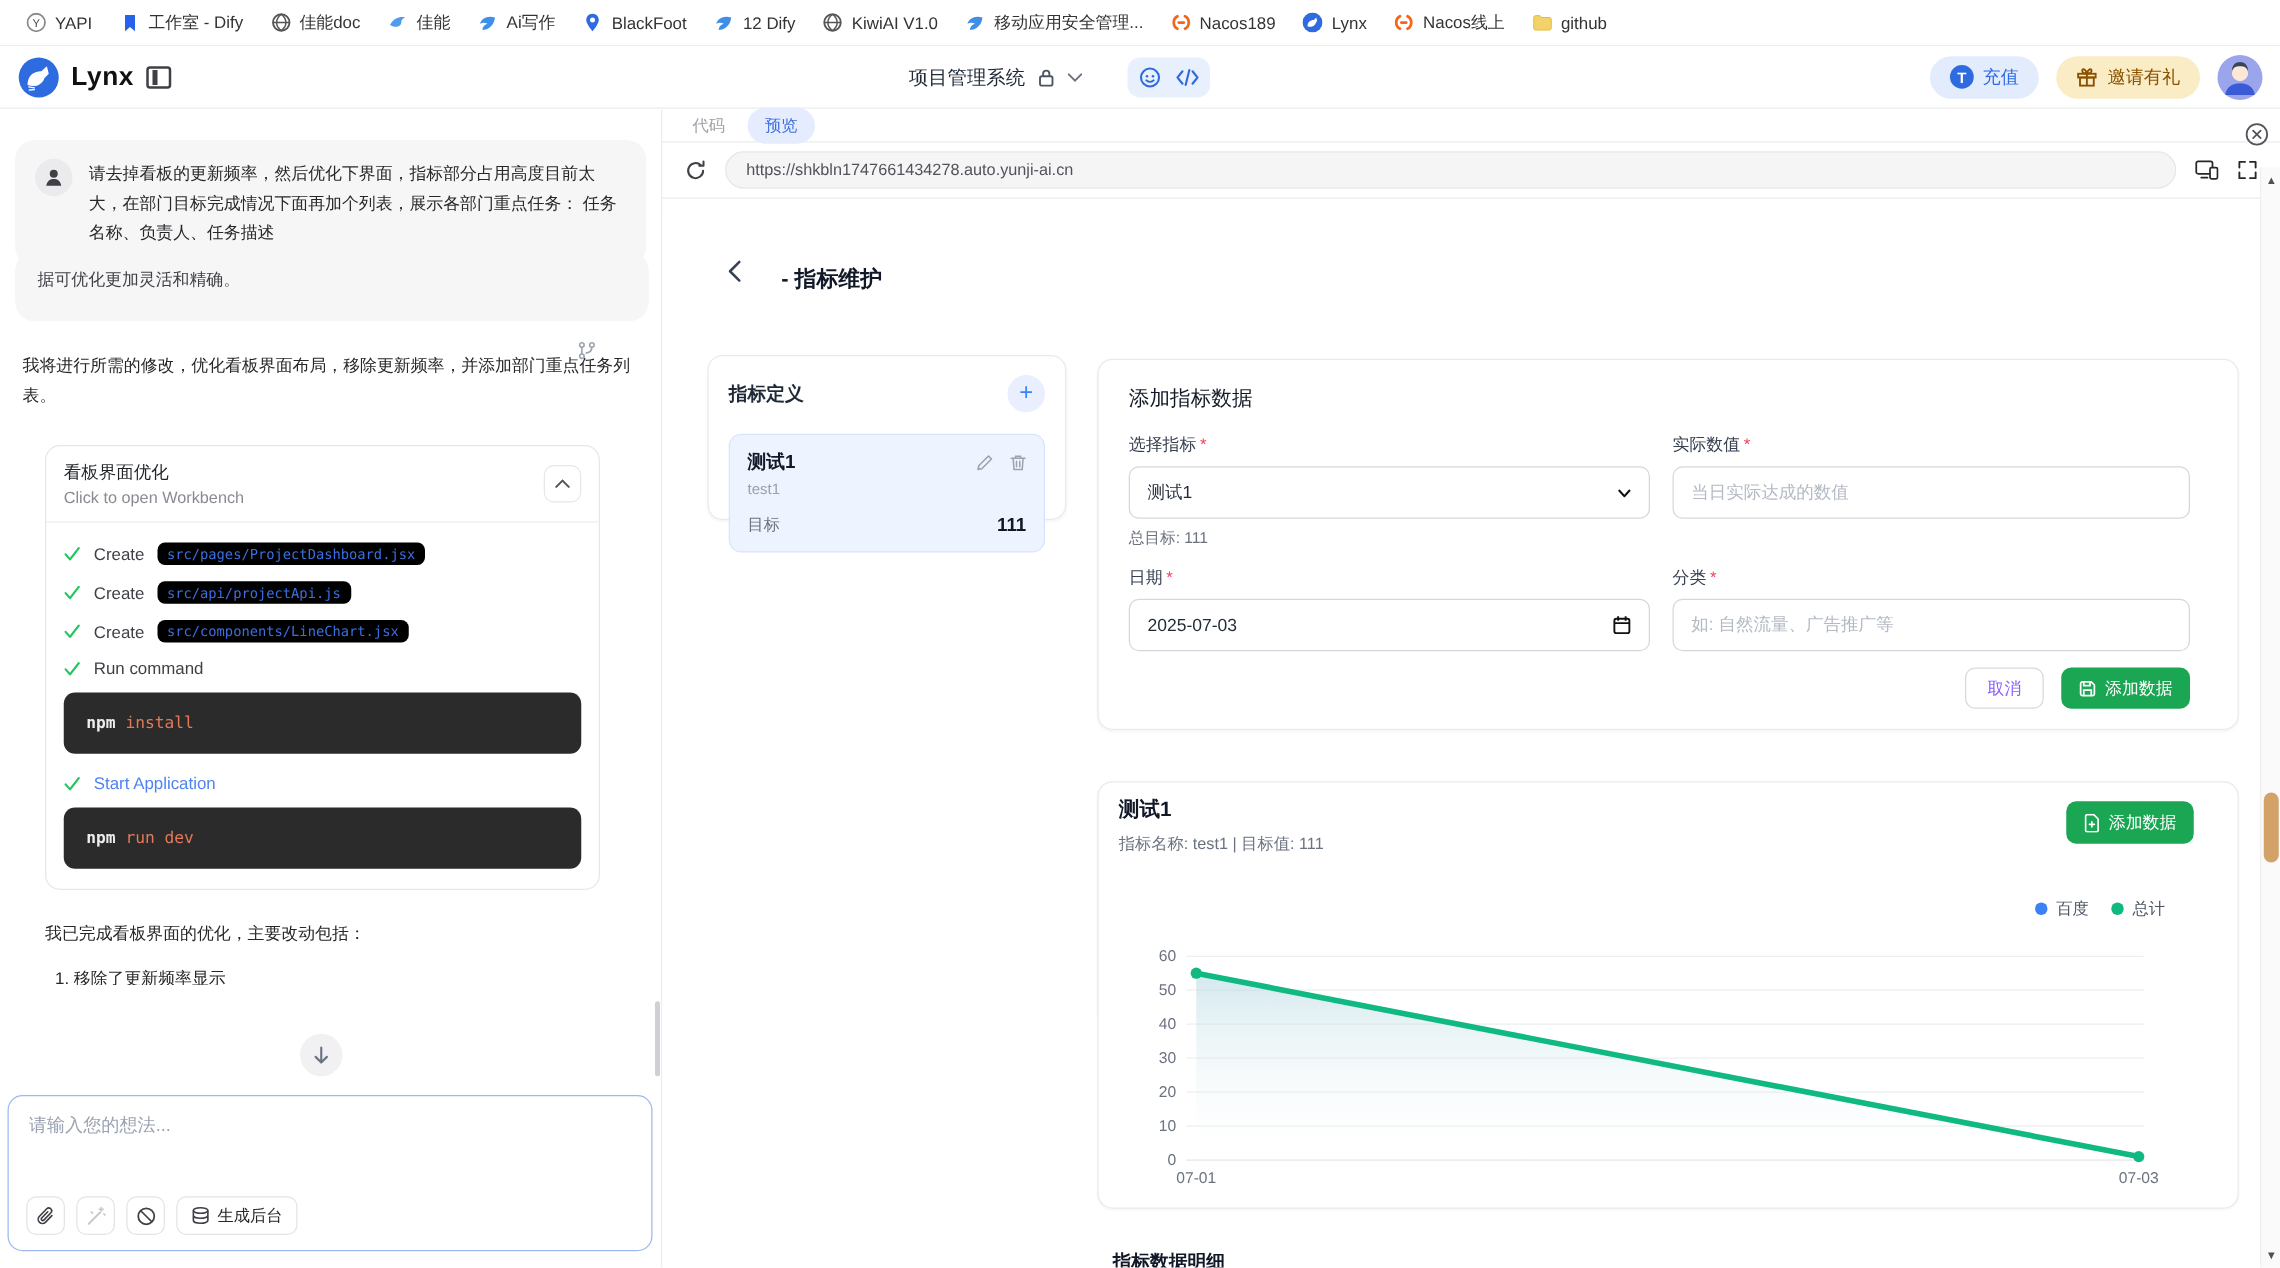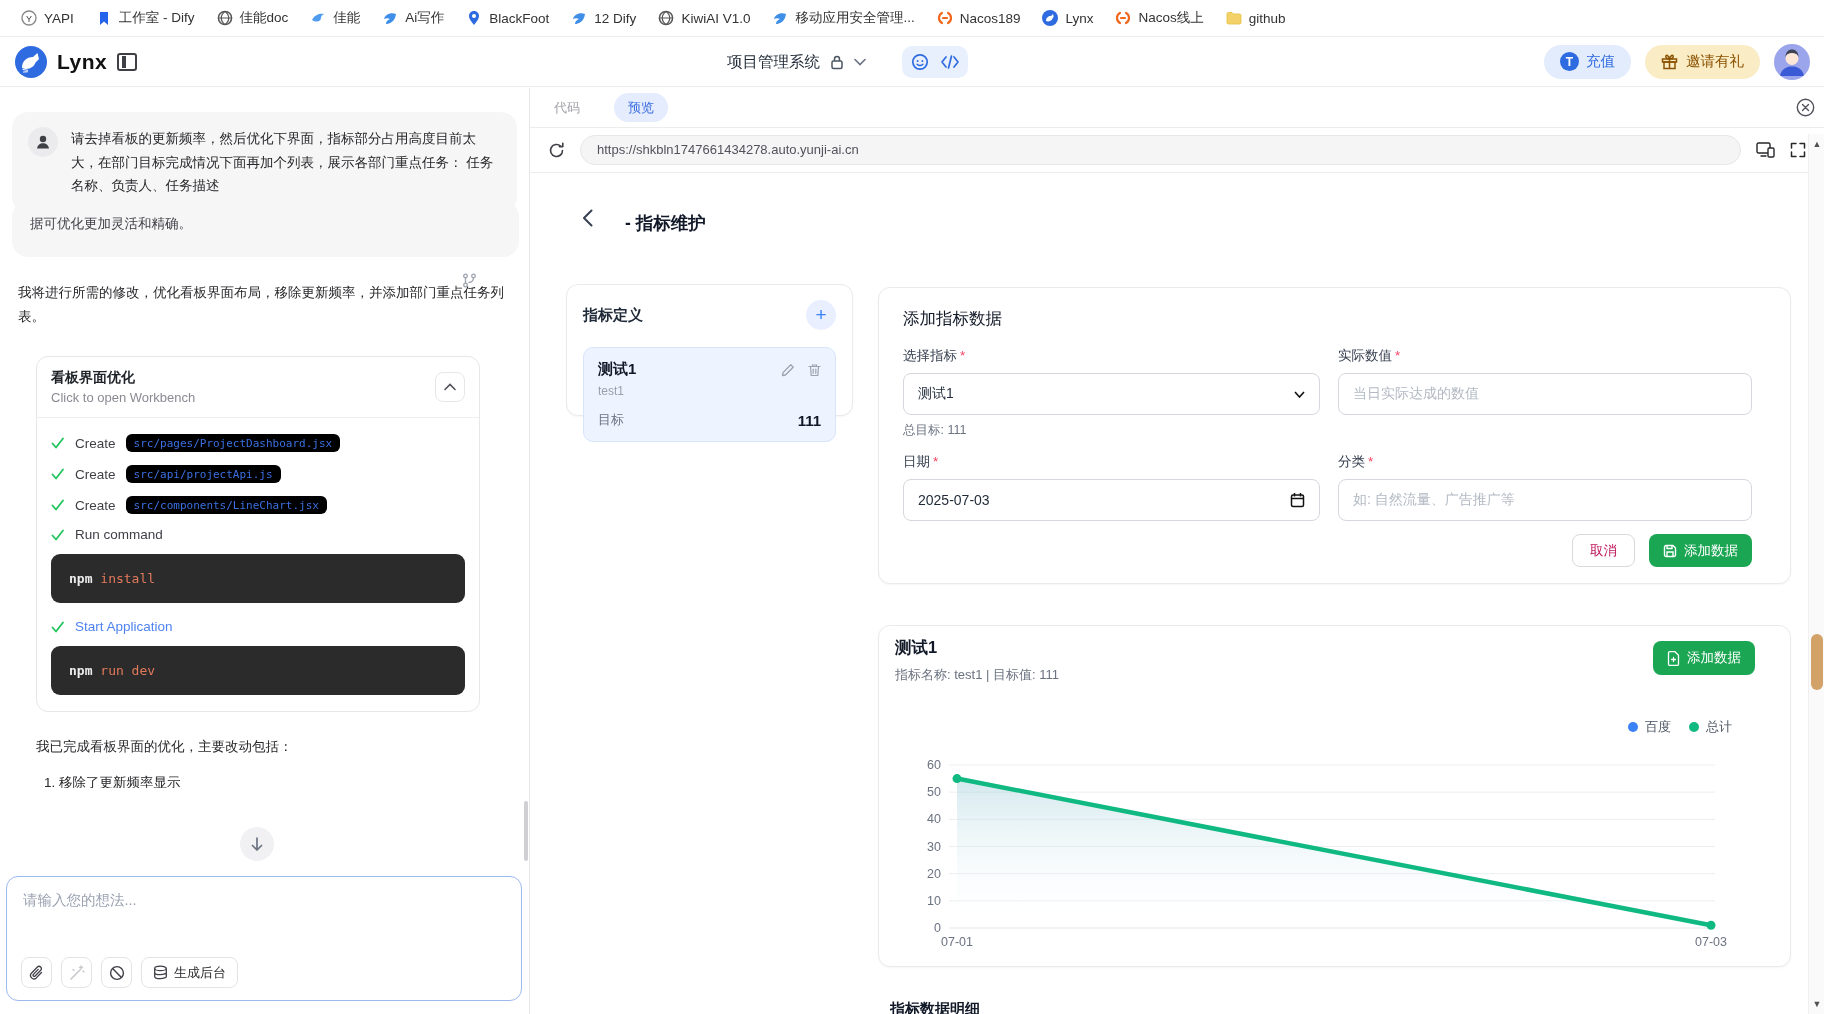--- a/index.html
+++ b/index.html
@@ -47,21 +47,21 @@
   #user-bubble { margin:24px 12px 0; padding:15px 16px; display:flex; gap:13px; }
   .chat-avatar { width:30px; height:30px; border-radius:50%; background:#ebebee; flex:0 0 30px;
     display:flex; align-items:center; justify-content:center; }
   #user-text { font-size:13.5px; line-height:1.75; color:#27272a; }
   #assistant-block { margin:24px 18px 0; position:relative; }
   #fork-icon { position:absolute; right:34px; top:-8px; }
   #assistant-text { margin-top:12px; font-size:13.5px; line-height:1.75; color:#27272a; }
 
   #workbench-card { margin:28px 18px 0; width:444px; border:1px solid #e7e7ea; border-radius:12px; background:#fff; }
   #wb-header { display:flex; align-items:center; padding:12px 14px; border-bottom:1px solid #eeeef0; cursor:pointer; }
-  #wb-title { font-size:14px; font-weight:bold; color:#1f2328; }
+  #wb-title { font-size:14px; font-weight:normal; color:#1f2328; }
   #wb-sub { font-size:13px; color:#8a8a93; margin-top:3px; }
   #wb-collapse { margin-left:auto; width:30px; height:30px; border:1px solid #e7e7ea; border-radius:8px;
     display:flex; align-items:center; justify-content:center; cursor:pointer; color:#52525b; }
   #wb-body { padding:3px 14px 16px; }
   .step-row { display:flex; align-items:center; gap:10px; margin-top:13px; font-size:13.5px; color:#3f3f46; }
   .file-chip { background:#000000; border-radius:6px; padding:2.5px 8px; font-size:11px; color:#3b6fe0; }
   .code-block { background:#2b2b2b; border-radius:9px; margin-top:12px; padding:17px 18px; font-size:13px; }
   .code-bin { color:#ededed; font-weight:bold; }
   .code-args { color:#e2795b; }
   .link-label { color:#4f83f1; }
@@ -79,21 +79,21 @@
   #chat-input-card { position:absolute; left:6px; right:7px; top:788px; height:125px;
     border:1.5px solid #9db9f0; border-radius:12px; background:#fff; padding:14px 16px; }
   #chat-placeholder { font-size:14.5px; color:#9aa2b1; }
   #input-actions { position:absolute; left:14px; bottom:12px; display:flex; gap:9px; align-items:flex-end; }
   .input-icon-btn { width:31px; height:31px; border:1px solid #e4e4e7; border-radius:8px; background:#fff;
     display:flex; align-items:center; justify-content:center; cursor:pointer; }
   #generate-backend-btn { height:31px; border:1px solid #e4e4e7; border-radius:8px; background:#fff;
     display:flex; align-items:center; gap:6px; padding:0 11px; font-size:13px; color:#27272a; cursor:pointer; }
 
   
-  #tab-row { height:40px; border-bottom:1px solid #ececec; display:flex; align-items:center; padding:0 16px; gap:26px; position:relative; }
+  #tab-row { height:26px; border-bottom:1px solid #ececec; display:flex; align-items:center; padding:0 16px; gap:10px; position:relative; }
   #tab-code { font-size:13px; color:#a1a1aa; padding:5px 8px; cursor:pointer; }
   #tab-preview { font-size:13px; color:#3d6ee0; background:#e4ecfd; border-radius:999px; padding:5.5px 14px; cursor:pointer; }
   #preview-close { position:absolute; right:9px; top:10px; cursor:pointer; }
   #url-row { height:45px; border-bottom:1px solid #ececec; display:flex; align-items:center; padding:0 18px; gap:15px; }
   #url-pill { flex:1; height:30px; background:#f5f5f6; border:1px solid #e7e7e9; border-radius:999px;
     padding:0 16px; font-size:13px; color:#52525b; line-height:28px; white-space:nowrap; overflow:hidden; }
   .url-icon { color:#27272a; cursor:pointer; display:flex; }
 
   #preview-content { position:absolute; left:0; right:16px; top:87px; bottom:0; background:#fff; overflow:hidden; }
   #outer-scrollbar { position:absolute; right:0; top:46px; bottom:0; width:16px; background:#fafafa; border-left:1px solid #f0f0f0; }
@@ -125,21 +125,21 @@
   .form-grid { display:grid; grid-template-columns:417px 1fr; column-gap:18px; }
   .field-label { font-size:13.5px; color:#374151; margin:17px 0 8px; }
   .req { color:#f43f5e; margin-left:3px; }
   .field-box { height:42px; border:1px solid #d4d7dd; border-radius:8px; background:#fff; display:flex;
     align-items:center; padding:0 14px; font-size:14px; color:#1f2937; cursor:pointer; }
   .field-box .placeholder { color:#b3bac4; }
   .field-box .trailing { margin-left:auto; display:flex; color:#111; }
   #form-hint { font-size:12.5px; color:#6b7280; margin-top:7px; }
   #form-buttons { position:absolute; right:38px; top:246px; display:flex; gap:14px; }
   #cancel-btn { height:33px; padding:0 17px; border:1px solid #d7d9dd; border-radius:8px; background:#fff;
-    font-size:13.5px; color:#be185d; cursor:pointer; display:flex; align-items:center; }
+    font-size:13.5px; color:#8b5cf6; cursor:pointer; display:flex; align-items:center; }
   .green-btn { height:33px; padding:0 14px; border:none; border-radius:8px; background:#1ba653; color:#fff;
     font-size:13.5px; cursor:pointer; display:flex; align-items:center; gap:7px; }
 
   #chart-card { left:348px; top:450px; width:913px; height:342px; }
   #chart-title { position:absolute; left:16px; top:11px; font-size:16.5px; font-weight:bold; color:#111827; }
   #chart-subtitle { position:absolute; left:16px; top:40px; font-size:13px; color:#6b7280; }
   #chart-add-btn { position:absolute; right:35px; top:15px; height:34px; }
   #chart-legend { position:absolute; right:58px; top:92px; display:flex; align-items:center; gap:18px; }
   .legend-item { display:flex; align-items:center; gap:7px; font-size:13px; color:#4b5563; }
   .legend-dot { width:10px; height:10px; border-radius:50%; }

